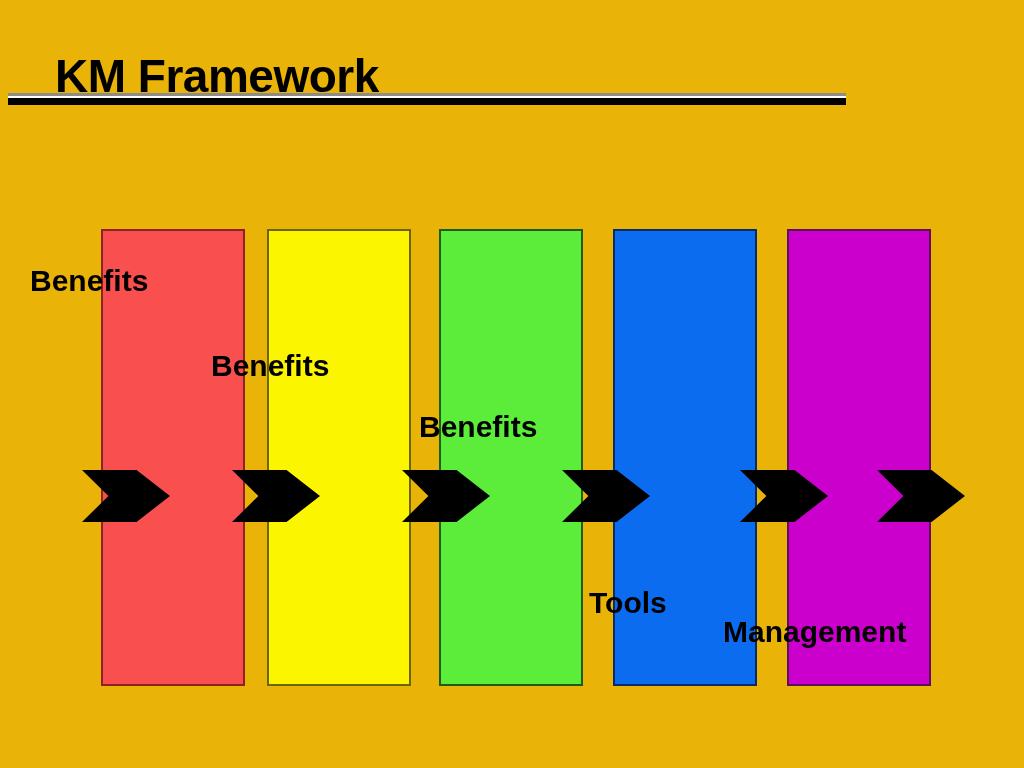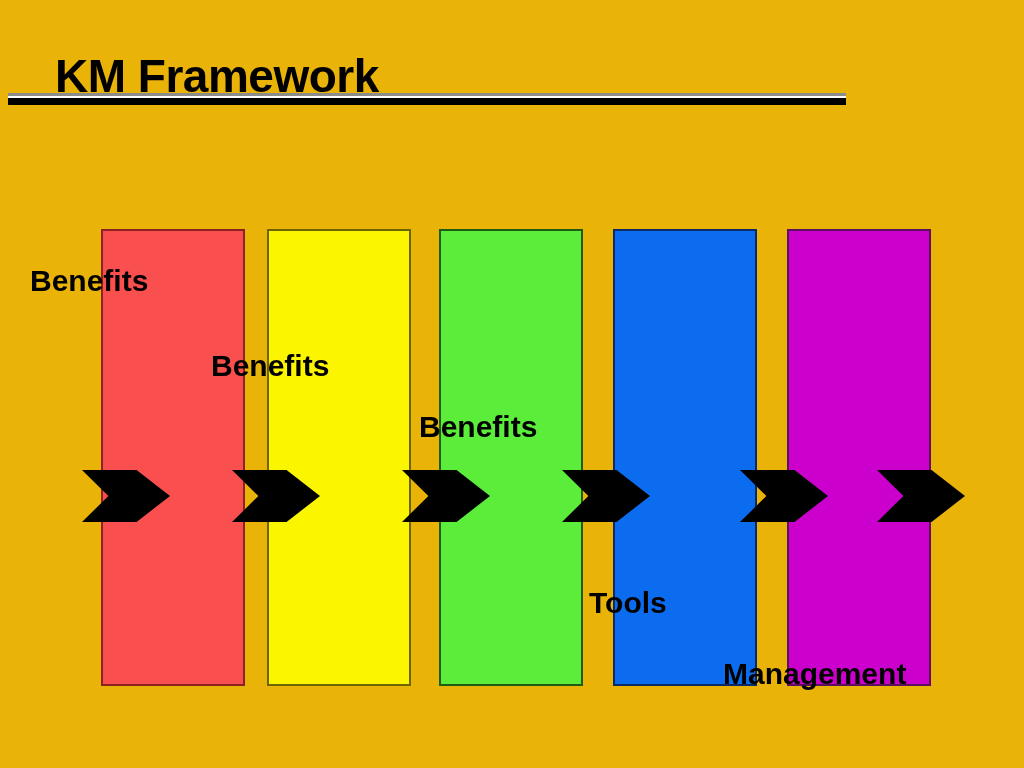--- a/index.html
+++ b/index.html
@@ -123,16 +123,16 @@
       <div class="chevron" style="left: 402px; background: rgb(0, 0, 0);"></div>
       <div class="chevron" style="left: 562px; background: rgb(0, 0, 0);"></div>
       <div class="chevron" style="left: 740px; background: rgb(0, 0, 0);"></div>
       <div class="chevron" style="left: 877px; background: rgb(0, 0, 0);"></div>
     </div>
   <div id="labels-layer">
       <div class="stage-label" style="left: 30px; top: 266px;">Benefits</div>
       <div class="stage-label" style="left: 211px; top: 351px;">Benefits</div>
       <div class="stage-label" style="left: 419px; top: 412px;">Benefits</div>
       <div class="stage-label" style="left: 589px; top: 588px;">Tools</div>
-      <div class="stage-label" style="left: 723px; top: 617px; margin-top: 42px;">Management</div>
+      <div class="stage-label" style="left: 723px; top: 617px;">Management</div>
     </div>
 
 </div>
 
 </body></html>

